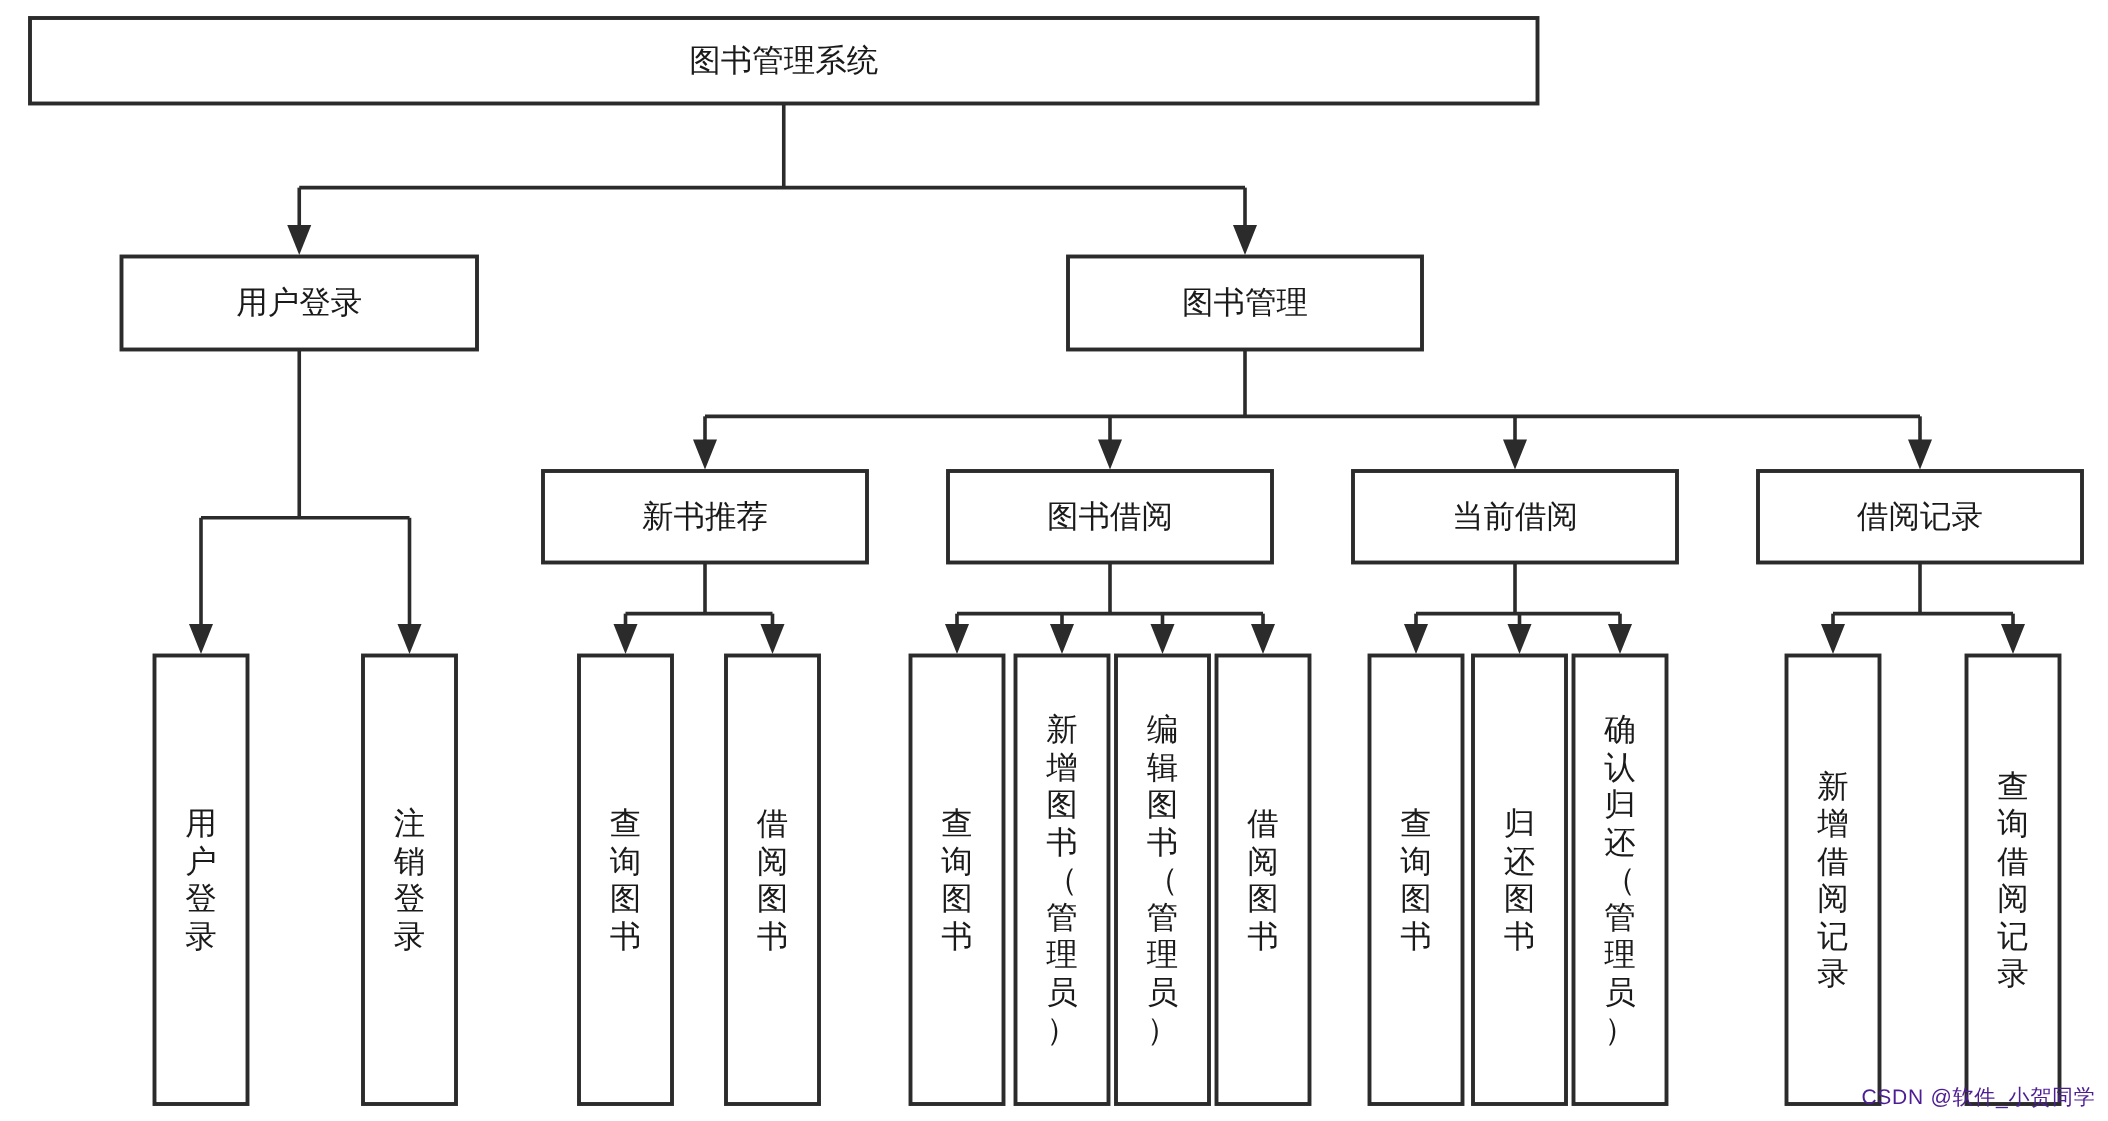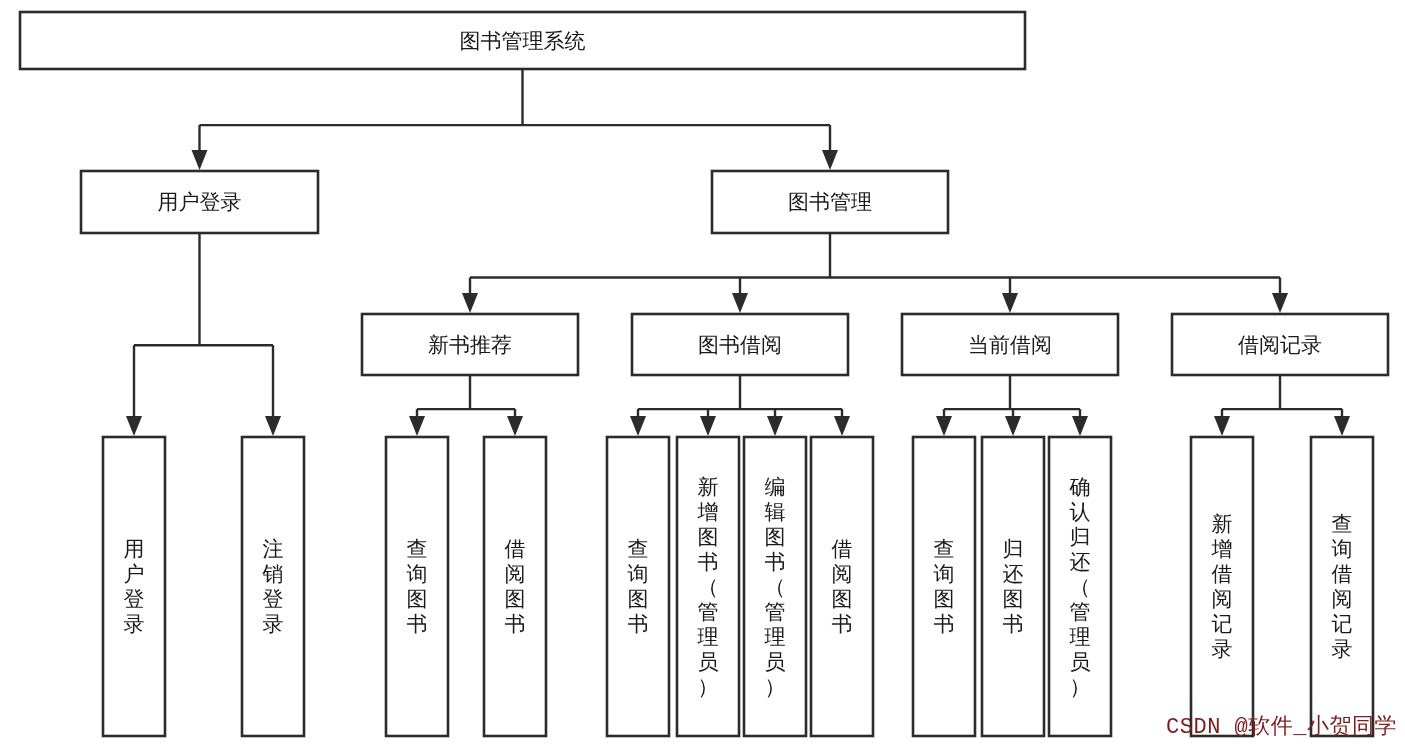--- a/index.html
+++ b/index.html
@@ -53,23 +53,23 @@
   .node-label-v {
     font-family: "DejaVu Sans", "Liberation Sans", sans-serif;
     font-size: 21px;
     fill: #1a1a1a;
     text-anchor: middle;
   }
   .watermark {
     position: absolute;
     right: 8px;
     bottom: 6px;
-    font-family: Liberation Mono, monospace;
-    font-size: 22px;
-    color: #7f1d1d;
+    font-family: Liberation Sans, sans-serif;
+    font-size: 14px;
+    color: #4c1d95;
     letter-spacing: 0.5px;
     white-space: nowrap;
     user-select: none;
   }
 </style>
 </head>
 <body>
 
 <div id="diagram-root">
   <svg id="flowchart" viewBox="0 0 1405 747" xmlns="http://www.w3.org/2000/svg">

